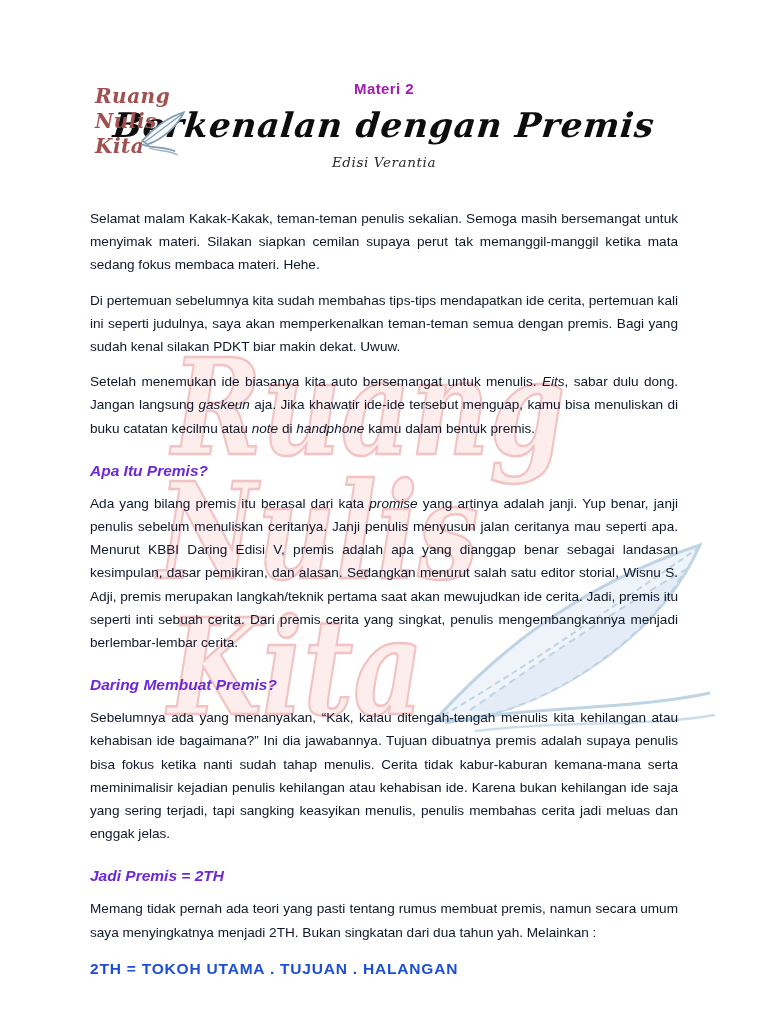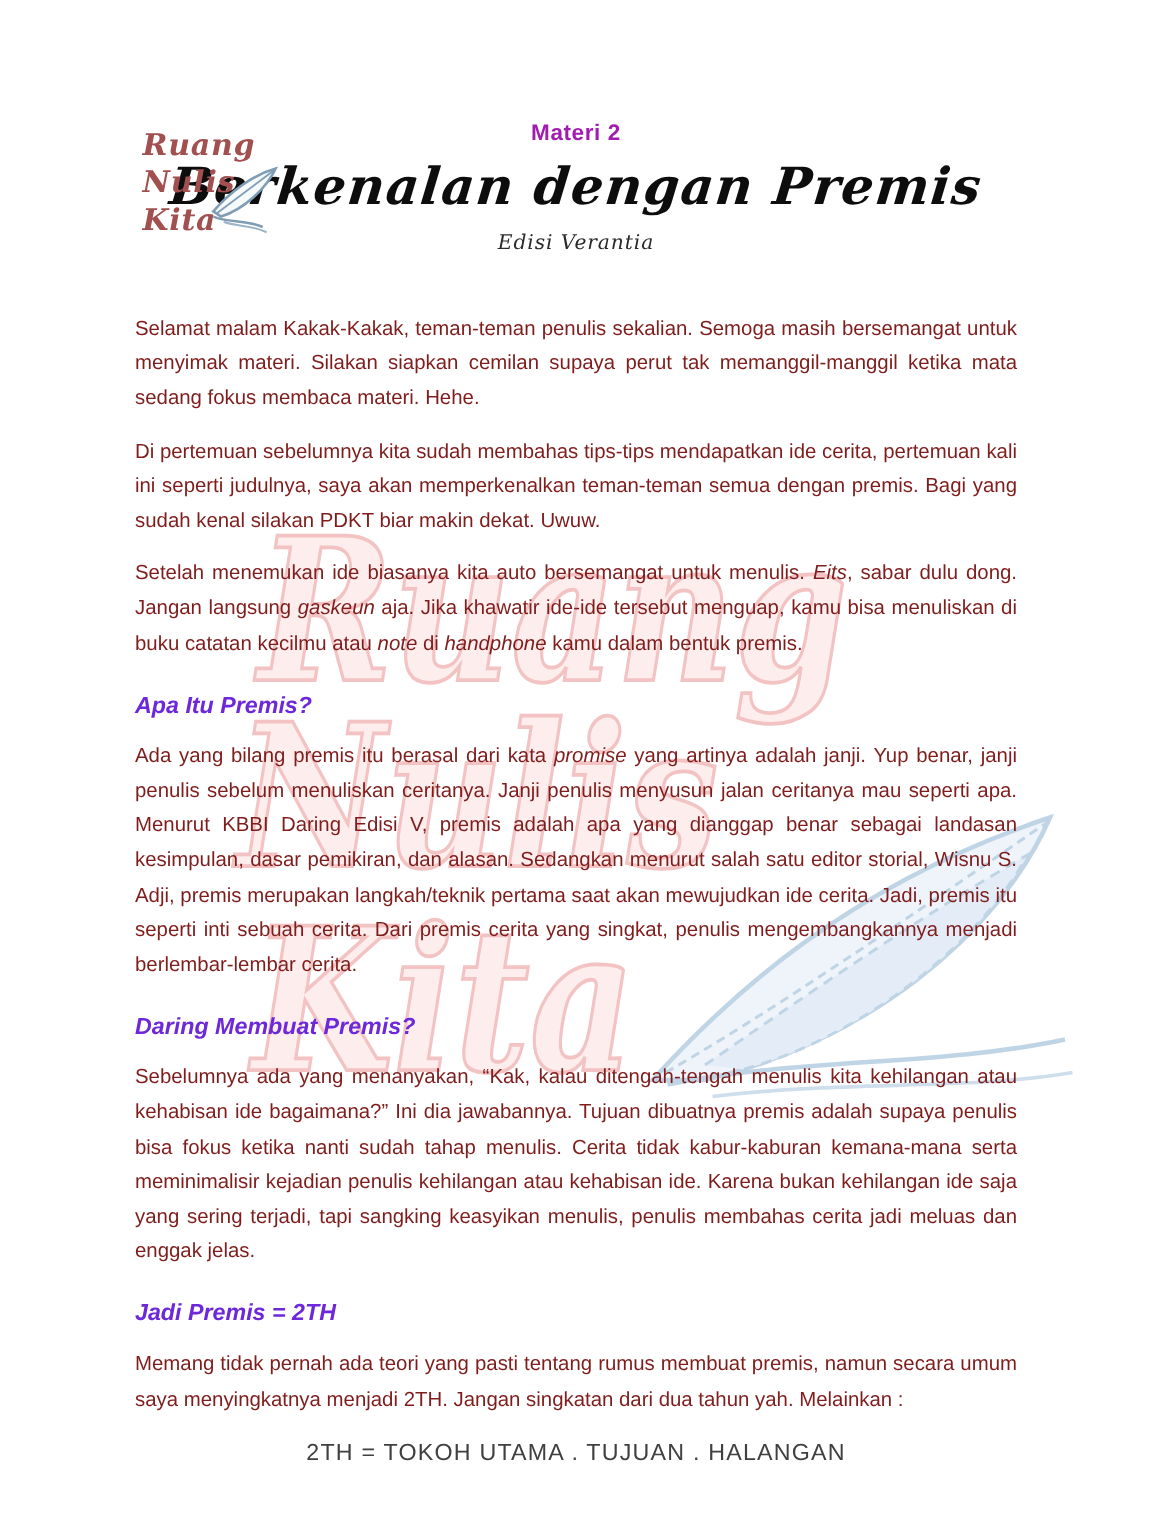--- a/index.html
+++ b/index.html
@@ -74,37 +74,36 @@
 
   
   .doc-body{
     position:absolute;left:90px;top:207px;width:588px;z-index:1;
   }
   .doc-body p.paragraph{
     margin:0 0 12px 0;
     font-size:13.6px;
     line-height:23.2px;
     text-align:justify;
-    color:#7f1d1d;
+    color:#0f172a;
   }
   .doc-body h2.heading{
     margin:22px 0 12px 0;
     font-size:15.5px;
     line-height:18px;
     font-weight:bold;
     font-style:italic;
     color:#6d28d9;
   }
   .doc-body p.formula{
     margin:16px 0 0 0;
-    text-align:center;
-    font-weight:normal;
+    font-weight:bold;
     font-size:15.5px;
     letter-spacing:.8px;
-    color:#404040;
+    color:#1d4ed8;
   }
   .it{font-style:italic;}
   .bd{font-weight:normal;}
 </style>
 </head>
 <body>
 
 <div class="page">
 
   <div class="watermark">
@@ -143,17 +142,17 @@
 
   <main class="doc-body" id="doc-body">
       <p class="paragraph"><span>Selamat malam Kakak-Kakak, teman-teman penulis sekalian. Semoga masih bersemangat untuk menyimak materi. Silakan siapkan cemilan supaya perut tak memanggil-manggil ketika mata sedang fokus membaca materi. Hehe.</span></p>
       <p class="paragraph"><span>Di pertemuan sebelumnya kita sudah membahas tips-tips mendapatkan ide cerita, pertemuan kali ini seperti judulnya, saya akan memperkenalkan teman-teman semua dengan premis. Bagi yang sudah kenal silakan PDKT biar makin dekat. Uwuw.</span></p>
       <p class="paragraph"><span>Setelah menemukan ide biasanya kita auto bersemangat untuk menulis. </span><span class="it">Eits</span><span>, sabar dulu dong. Jangan langsung </span><span class="it">gaskeun</span><span> aja. Jika khawatir ide-ide tersebut menguap, kamu bisa menuliskan di buku catatan kecilmu atau </span><span class="it">note</span><span> di </span><span class="it">handphone</span><span> kamu dalam bentuk premis.</span></p>
       <h2 class="heading"><span>Apa Itu Premis?</span></h2>
       <p class="paragraph"><span>Ada yang bilang premis itu berasal dari kata </span><span class="it">promise</span><span> yang artinya adalah janji. Yup benar, janji penulis sebelum menuliskan ceritanya. Janji penulis menyusun jalan ceritanya mau seperti apa. Menurut </span><span class="bd">KBBI Daring Edisi V</span><span>, premis adalah apa yang dianggap benar sebagai landasan kesimpulan, dasar pemikiran, dan alasan. Sedangkan menurut salah satu editor storial, </span><span class="bd">Wisnu S. Adji</span><span>, premis merupakan langkah/teknik pertama saat akan mewujudkan ide cerita. Jadi, premis itu seperti inti sebuah cerita. Dari premis cerita yang singkat, penulis mengembangkannya menjadi berlembar-lembar cerita.</span></p>
       <h2 class="heading"><span>Daring Membuat Premis?</span></h2>
       <p class="paragraph"><span>Sebelumnya ada yang menanyakan, “Kak, kalau ditengah-tengah menulis kita kehilangan atau kehabisan ide bagaimana?” Ini dia jawabannya. Tujuan dibuatnya premis adalah </span><span class="bd">supaya penulis bisa fokus ketika nanti sudah tahap menulis</span><span>. Cerita tidak kabur-kaburan kemana-mana serta meminimalisir kejadian penulis kehilangan atau kehabisan ide. Karena bukan kehilangan ide saja yang sering terjadi, tapi sangking keasyikan menulis, penulis membahas cerita jadi meluas dan enggak jelas.</span></p>
       <h2 class="heading"><span>Jadi Premis = 2TH</span></h2>
-      <p class="paragraph"><span>Memang tidak pernah ada teori yang pasti tentang rumus membuat premis, namun secara umum saya menyingkatnya menjadi </span><span class="bd">2TH</span><span>. Jangan singkatan dari dua tahun yah. Melainkan :</span></p>
+      <p class="paragraph"><span>Memang tidak pernah ada teori yang pasti tentang rumus membuat premis, namun secara umum saya menyingkatnya menjadi </span><span class="bd">2TH</span><span>. Bukan singkatan dari dua tahun yah. Melainkan :</span></p>
       <p class="formula"><span>2TH = TOKOH UTAMA . TUJUAN . HALANGAN</span></p>
     </main>
 
 </div>
 
 </body></html>

